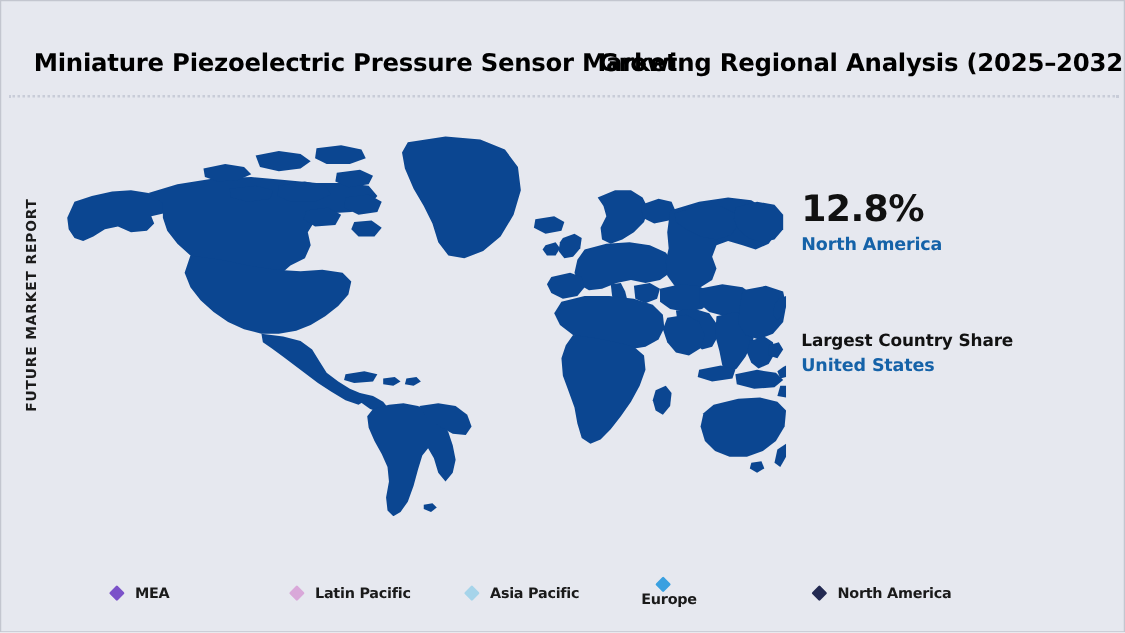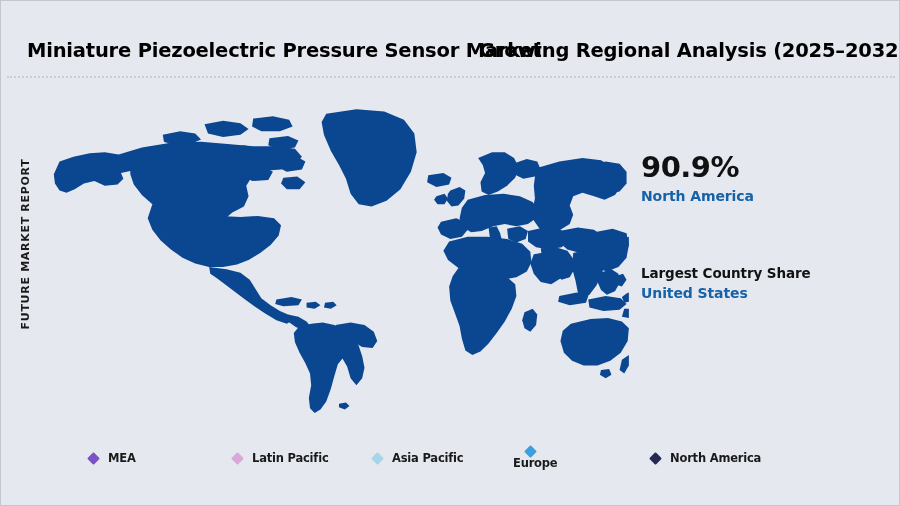--- a/index.html
+++ b/index.html
@@ -130,21 +130,21 @@
   
   .legend {
     position: absolute;
     left: 80px;
     top: 446px;
     width: 760px;
     height: 22px;
   }
   .legend-item {
     position: absolute;
-    top: 0;
+    top: 16px;
     display: flex;
     align-items: center;
     height: 22px;
     white-space: nowrap;
   }
   .legend-marker {
     width: 9px;
     height: 9px;
     transform: rotate(45deg);
     border-radius: 1px;
@@ -266,21 +266,21 @@
         <path d="M900 398 L934 390 L964 388 L988 394 L1000 406 L998 428 L986 448 L968 462 L946 470 L922 470 L902 462 L888 448 L882 428 L886 410 Z"></path>
 
         <path d="M952 478 L966 476 L970 486 L960 492 L950 486 Z"></path>
 
         <path d="M1000 452 L1000 470 L992 484 L984 478 L988 460 Z"></path>
       </g>
     </svg>
   </div>
 
   <div class="stat stat-1">
-    <div class="stat-value">90.9%</div>
+    <div class="stat-value">12.8%</div>
     <div class="stat-region">North America</div>
   </div>
 
   <div class="stat stat-2">
     <div class="stat-label">Largest Country Share</div>
     <div class="stat-region">United States</div>
   </div>
 
   <div class="legend">
     <div class="legend-item li-0">

